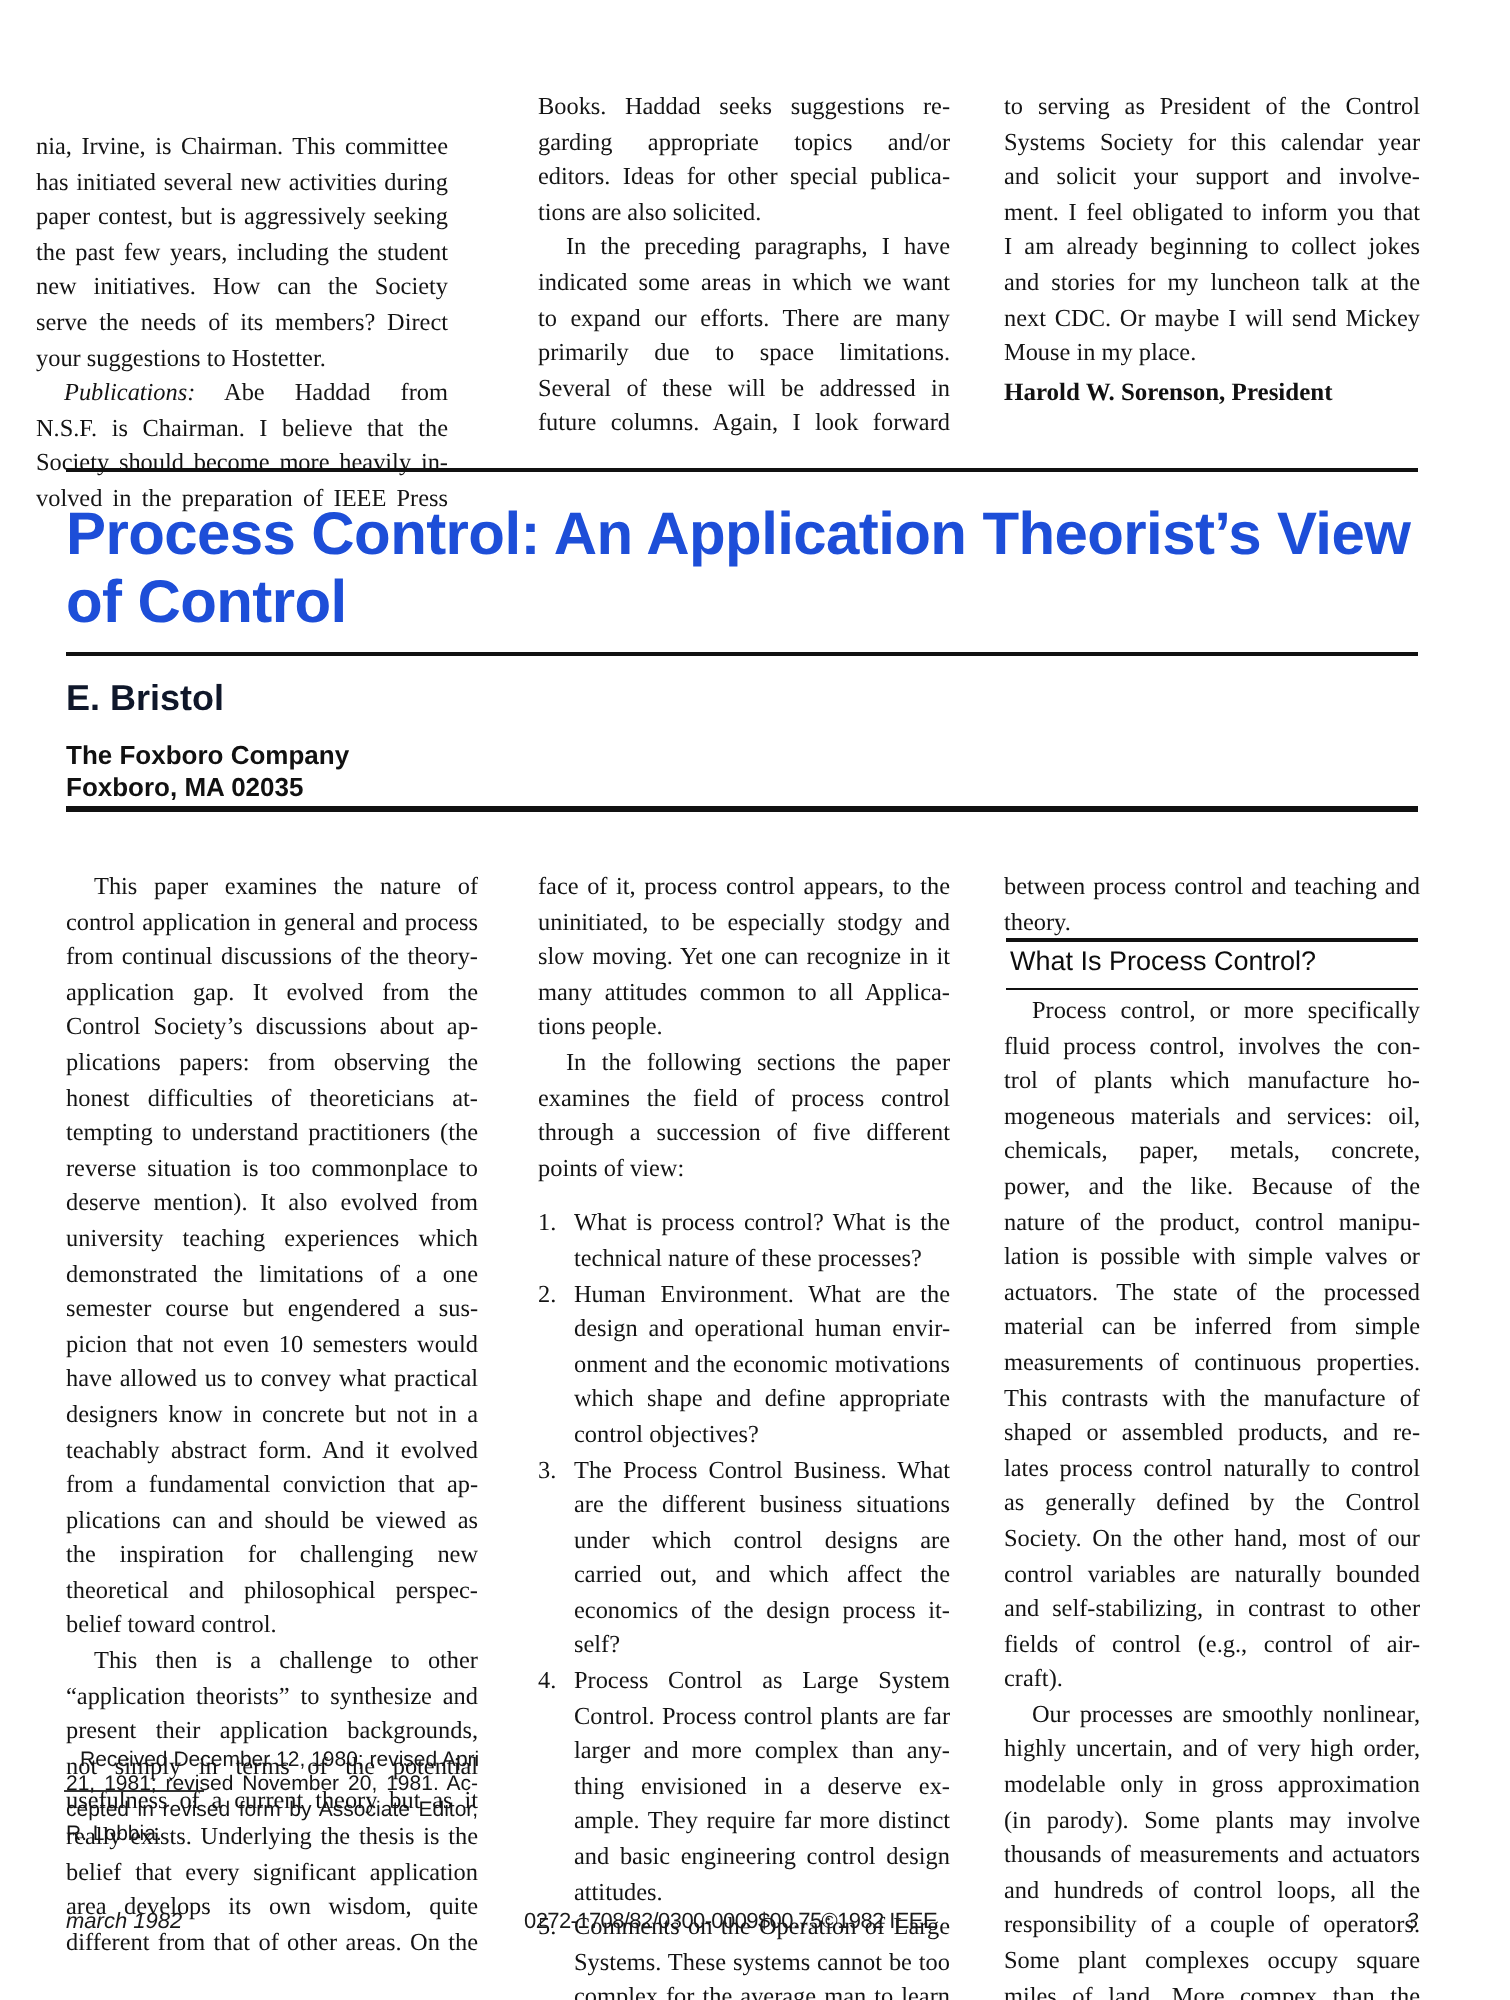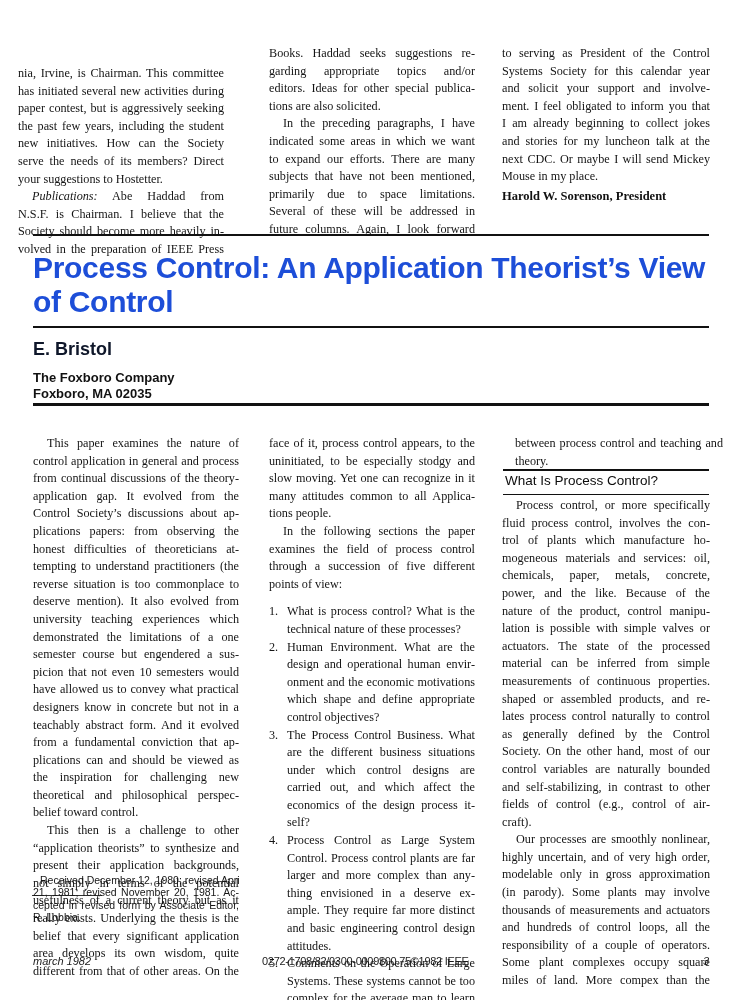--- a/index.html
+++ b/index.html
@@ -50,21 +50,20 @@
     <span class="line"><span>volved in the preparation of IEEE Press</span></span>
   </div>
 <div class="col" style="left:269px; top:45px; width:206px;">
     <span class="line"><span>Books. Haddad seeks suggestions re-</span></span>
     <span class="line"><span>garding appropriate topics and/or</span></span>
     <span class="line"><span>editors. Ideas for other special publica-</span></span>
     <span class="line last"><span>tions are also solicited.</span></span>
     <span class="line indent"><span>In the preceding paragraphs, I have</span></span>
     <span class="line"><span>indicated some areas in which we want</span></span>
     <span class="line"><span>to expand our efforts. There are many</span></span>
-    <span class="line"><span>subjects that have not been mentioned,</span></span>
     <span class="line"><span>primarily due to space limitations.</span></span>
     <span class="line"><span>Several of these will be addressed in</span></span>
     <span class="line"><span>future columns. Again, I look forward</span></span>
   </div>
 <div class="col" style="left:502px; top:45px; width:208px;">
     <span class="line"><span>to serving as President of the Control</span></span>
     <span class="line"><span>Systems Society for this calendar year</span></span>
     <span class="line"><span>and solicit your support and involve-</span></span>
     <span class="line"><span>ment. I feel obligated to inform you that</span></span>
     <span class="line"><span>I am already beginning to collect jokes</span></span>
@@ -238,41 +237,42 @@
         </div>
         <div class="li-line">
           <span class="li-num"></span>
           <span class="li-text">complex for the average man to learn</span>
         </div>
       </div>
     </div>
 
 </div>
 
-<div class="col" style="left:515px; top:435px; width:208px;font-family:Liberation Serif, serif;">
+<div class="col" style="left:502px; top:435px; width:208px;font-family:Liberation Serif, serif;">
   <div>
       <span class="line"><span>between process control and teaching and</span></span>
       <span class="line last"><span>theory.</span></span>
     </div>
 </div>
 <div class="rule" style="left:503px; top:469px; width:206px; height:1.5px;"></div>
 <div class="section-heading">What Is Process Control?</div>
 <div class="rule" style="left:503px; top:494px; width:206px; height:1px;"></div>
 <div class="col" style="left:502px; top:497px; width:208px;">
     <span class="line indent"><span>Process control, or more specifically</span></span>
     <span class="line"><span>fluid process control, involves the con-</span></span>
     <span class="line"><span>trol of plants which manufacture ho-</span></span>
     <span class="line"><span>mogeneous materials and services: oil,</span></span>
     <span class="line"><span>chemicals, paper, metals, concrete,</span></span>
     <span class="line"><span>power, and the like. Because of the</span></span>
     <span class="line"><span>nature of the product, control manipu-</span></span>
     <span class="line"><span>lation is possible with simple valves or</span></span>
     <span class="line"><span>actuators. The state of the processed</span></span>
     <span class="line"><span>material can be inferred from simple</span></span>
     <span class="line"><span>measurements of continuous properties.</span></span>
+    <span class="line"><span>This contrasts with the manufacture of</span></span>
     <span class="line"><span>shaped or assembled products, and re-</span></span>
     <span class="line"><span>lates process control naturally to control</span></span>
     <span class="line"><span>as generally defined by the Control</span></span>
     <span class="line"><span>Society. On the other hand, most of our</span></span>
     <span class="line"><span>control variables are naturally bounded</span></span>
     <span class="line"><span>and self-stabilizing, in contrast to other</span></span>
     <span class="line"><span>fields of control (e.g., control of air-</span></span>
     <span class="line last"><span>craft).</span></span>
     <span class="line indent"><span>Our processes are smoothly nonlinear,</span></span>
     <span class="line"><span>highly uncertain, and of very high order,</span></span>

